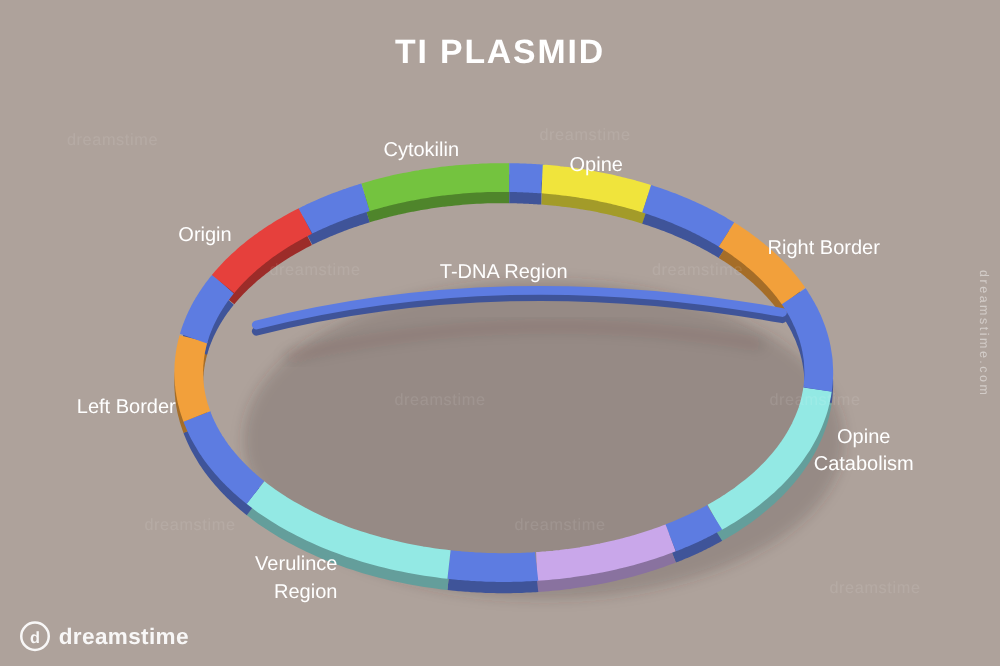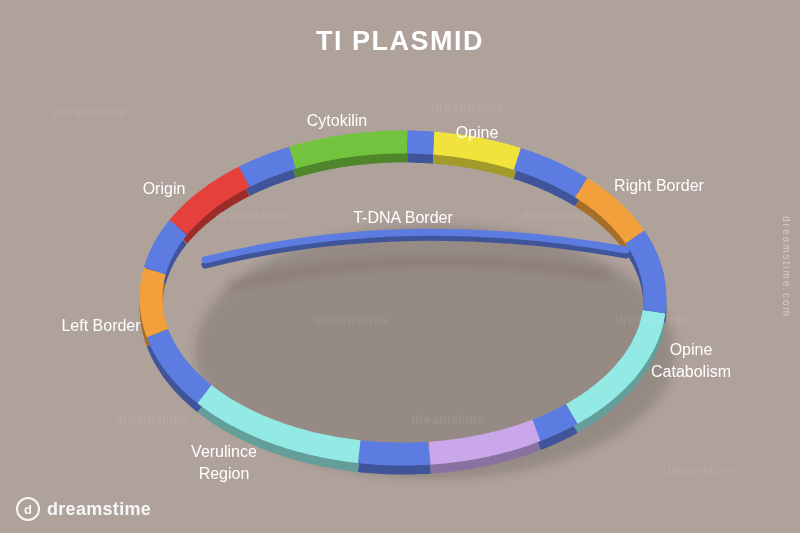--- a/index.html
+++ b/index.html
@@ -88,27 +88,27 @@
       <path d="M581.2 187.7 L582.9 188.8 L584.6 189.8 L586.2 190.9 L587.9 192.0 L589.5 193.1 L591.2 194.2 L592.8 195.3 L594.3 196.5 L595.9 197.6 L597.4 198.8 L599.0 199.9 L600.5 201.1 L602.0 202.3 L603.5 203.5 L604.9 204.7 L606.4 205.9 L607.8 207.1 L609.2 208.3 L610.6 209.5 L611.9 210.8 L613.3 212.0 L614.6 213.3 L615.9 214.5 L617.2 215.8 L618.4 217.1 L619.7 218.4 L620.9 219.6 L622.1 220.9 L623.3 222.3 L624.5 223.6 L625.6 224.9 L626.7 226.2 L627.8 227.5 L628.9 228.9 L630.0 230.2 L631.0 231.6 L632.0 232.9 L633.0 234.3 L634.0 235.7 L635.0 237.0 " stroke="#f2a03b" stroke-width="23" fill="none" stroke-linecap="butt"></path>
       <path d="M635.0 237.0 L636.2 238.8 L637.3 240.6 L638.4 242.3 L639.5 244.1 L640.5 245.9 L641.6 247.7 L642.5 249.5 L643.5 251.3 L644.4 253.2 L645.2 255.0 L646.1 256.8 L646.9 258.7 L647.6 260.5 L648.3 262.4 L649.0 264.2 L649.7 266.1 L650.3 268.0 L650.9 269.8 L651.4 271.7 L651.9 273.6 L652.4 275.5 L652.8 277.4 L653.2 279.3 L653.5 281.2 L653.8 283.0 L654.1 284.9 L654.4 286.8 L654.6 288.7 L654.7 290.7 L654.8 292.6 L654.9 294.5 L655.0 296.4 L655.0 298.3 L655.0 300.2 L654.9 302.1 L654.8 304.0 L654.7 305.9 L654.5 307.8 L654.3 309.7 L654.0 311.6 " stroke="#5d7ce1" stroke-width="23" fill="none" stroke-linecap="butt"></path>
       <path d="M 205 260 Q 403 210 626 250" stroke="#5d7ce1" stroke-width="7" stroke-linecap="round" fill="none"></path>
     </svg>
 
   <h1 class="title"><span>TI PLASMID</span><br></h1>
 
   <div class="labels">
     <div class="lbl" style="left:337px;top:110px;">Cytokilin</div>
     <div class="lbl" style="left:477px;top:122px;">Opine</div>
-    <div class="lbl" style="left:659px;top:175px;">Right Border</div>
+    <div class="lbl" style="left:659px;top:188px;">Right Border</div>
     <div class="lbl" style="left:164px;top:178px;">Origin</div>
-    <div class="lbl" style="left:403px;top:207px;">T-DNA Border</div>
+    <div class="lbl" style="left:403px;top:207px;">T-DNA Region</div>
     <div class="lbl" style="left:101px;top:315px;">Left Border</div>
     <div class="lbl" style="left:691px;top:339px;">Opine
 Catabolism</div>
-    <div class="lbl" style="left:224px;top:441px;">Verulince
+    <div class="lbl" style="left:237px;top:441px;text-align:right;">Verulince
 Region</div>
   </div>
 
   <div class="wm-layer">
     <span class="wm" style="left:90px;top:104px;">dreamstime</span>
     <span class="wm" style="left:468px;top:100px;">dreamstime</span>
     <span class="wm" style="left:252px;top:208px;">dreamstime</span>
     <span class="wm" style="left:558px;top:208px;">dreamstime</span>
     <span class="wm" style="left:352px;top:312px;">dreamstime</span>
     <span class="wm" style="left:652px;top:312px;">dreamstime</span>

